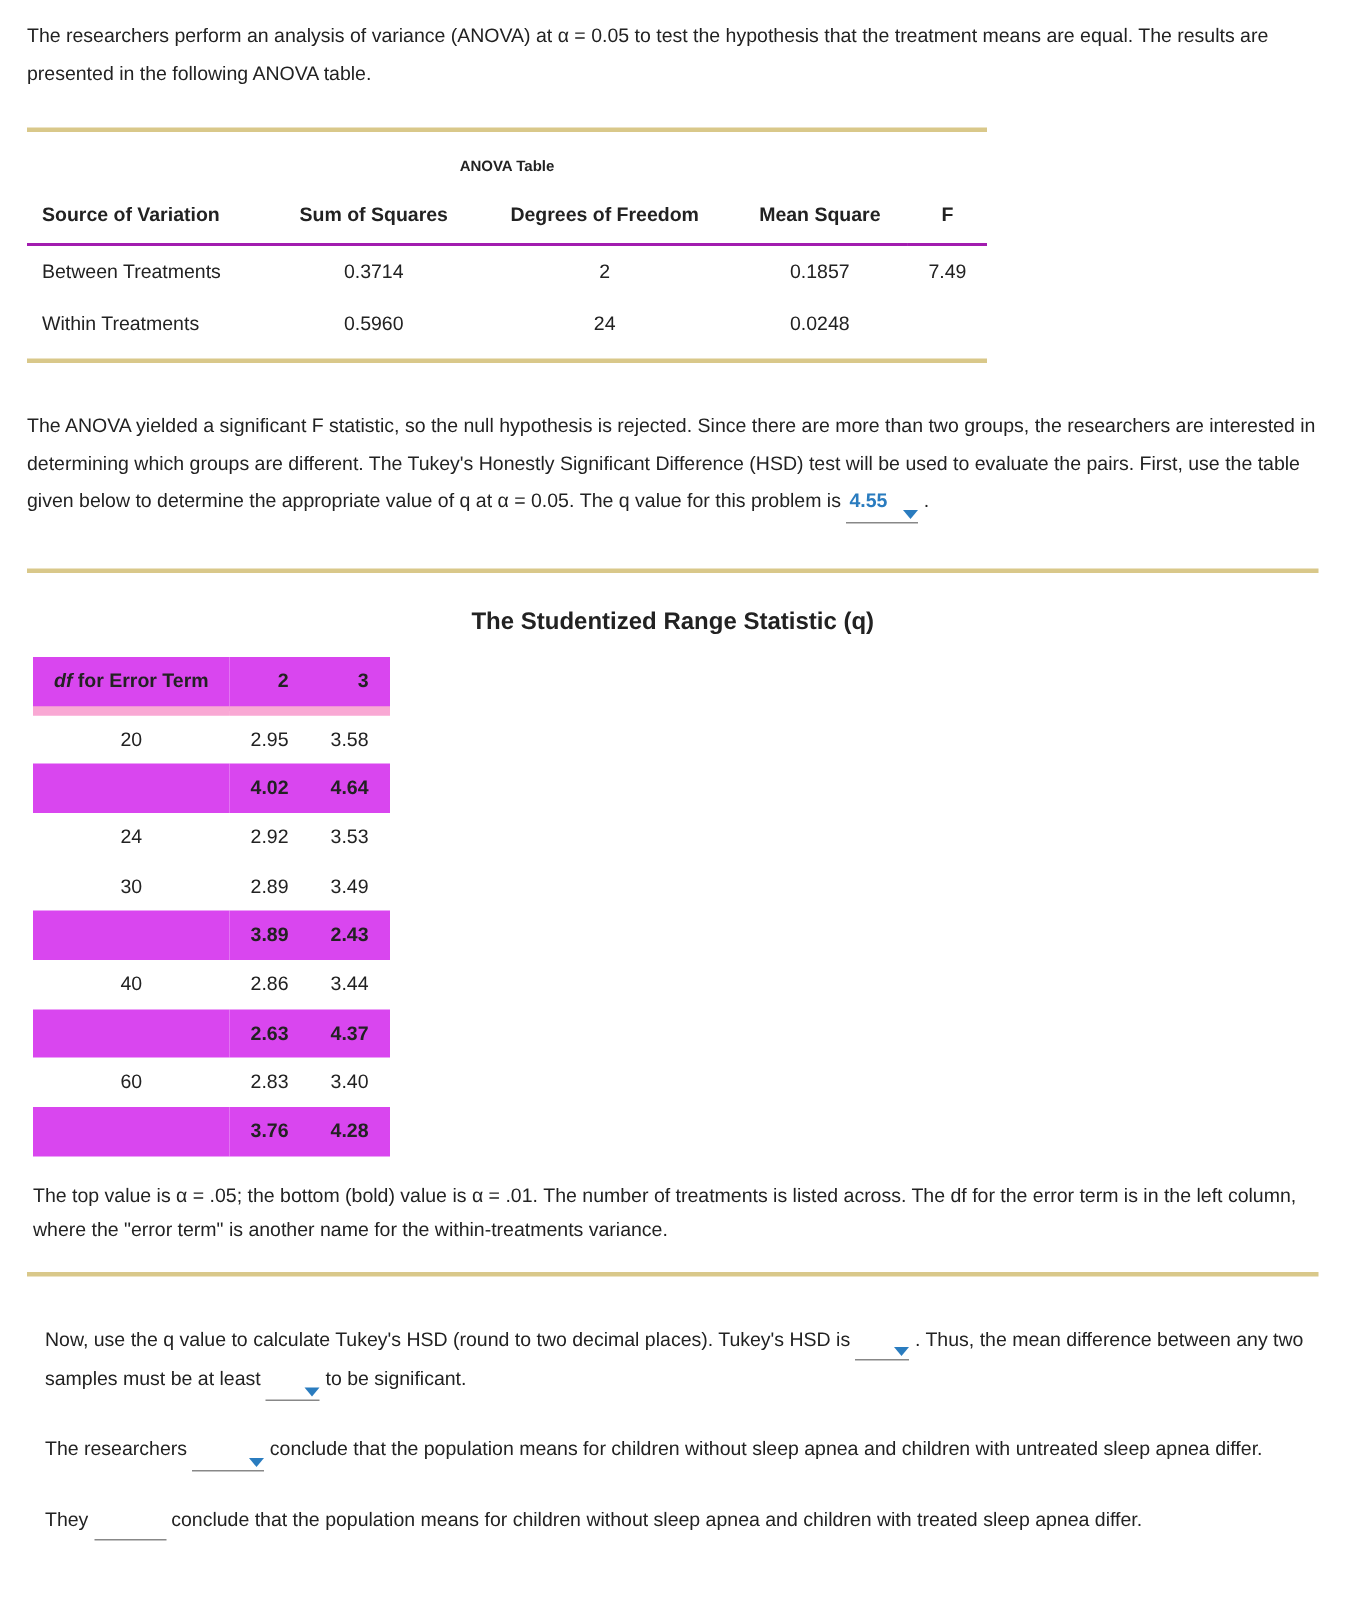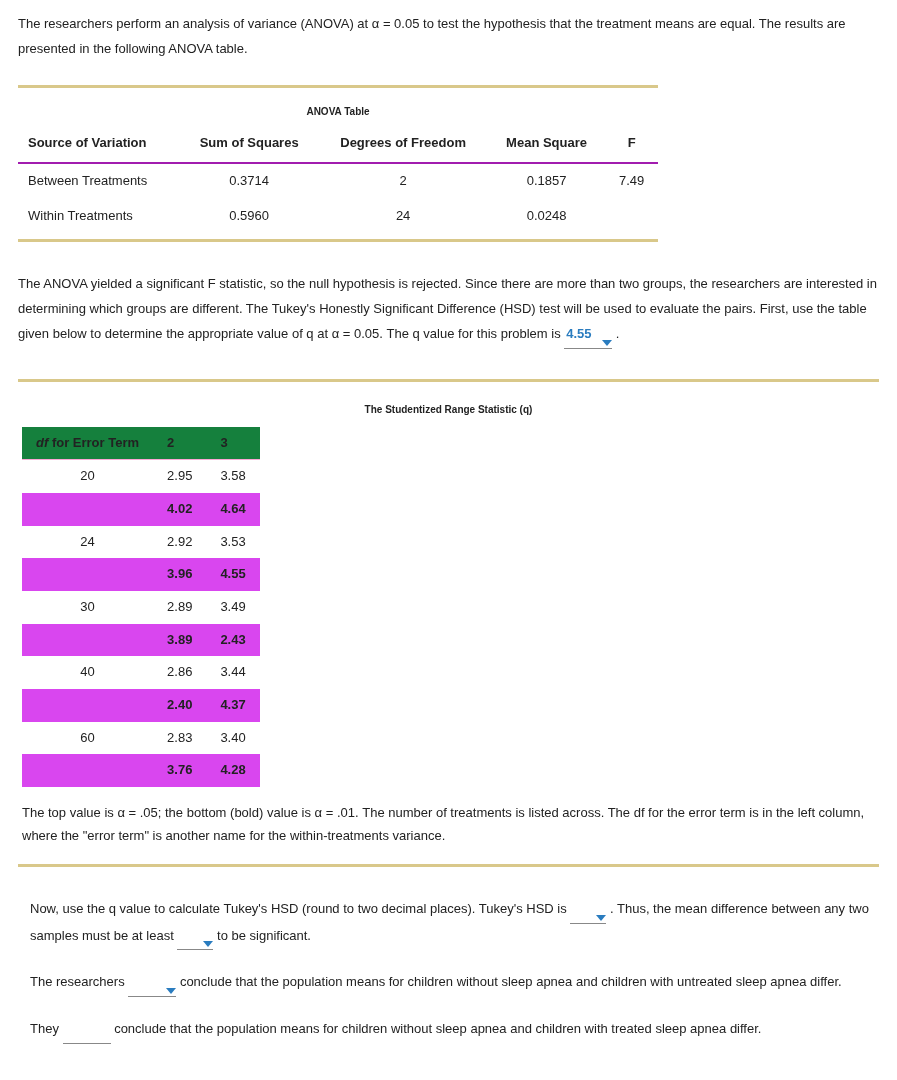--- a/index.html
+++ b/index.html
@@ -46,35 +46,35 @@
   table.anova td:first-child { text-align: left; }
   .q-wrapper {
     border-top: 3px solid #d9c88a;
     border-bottom: 3px solid #d9c88a;
     margin: 30px 0 30px 0;
     padding: 8px 0 16px 0;
   }
   .q-title {
     text-align: center;
     font-weight: bold;
-    font-size: 10px;
+    font-size: 16px;
     margin: 10px 0 8px 0;
   }
   table.qtable {
     border-collapse: collapse;
     font-size: 13px;
     margin-left: 4px;
   }
   table.qtable th {
     font-weight: bold;
-    text-align: left;
+    text-align: right;
     padding: 4px 14px;
-    border-bottom: 1px solid #f9a8d4;
+    border-bottom: 6px solid #f9a8d4;
     font-style: normal;
-    background: #15803d;
+    background: #d946ef;
   }
   table.qtable th:first-child { font-style: normal; }
   table.qtable td {
     text-align: center;
     padding: 4px 14px;
   }
   table.qtable tr.shade td { background: #d946ef; }
   table.qtable tr.bold td { font-weight: bold; }
   table.qtable tr.bold td:first-child { font-weight: normal; }
   .note {
@@ -174,43 +174,38 @@
         <tr class="shade bold">
           <td></td>
           <td>4.02</td>
           <td>4.64</td>
         </tr>
         <tr>
           <td>24</td>
           <td>2.92</td>
           <td>3.53</td>
         </tr>
-        <tr class="shade bold">
-          <td></td>
-          <td>3.96</td>
-          <td>4.55</td>
-        </tr>
         <tr>
           <td>30</td>
           <td>2.89</td>
           <td>3.49</td>
         </tr>
         <tr class="shade bold">
           <td></td>
           <td>3.89</td>
           <td>2.43</td>
         </tr>
         <tr>
           <td>40</td>
           <td>2.86</td>
           <td>3.44</td>
         </tr>
         <tr class="shade bold">
           <td></td>
-          <td>2.40</td>
+          <td>2.63</td>
           <td>4.37</td>
         </tr>
         <tr>
           <td>60</td>
           <td>2.83</td>
           <td>3.40</td>
         </tr>
         <tr class="shade bold">
           <td></td>
           <td>3.76</td>

